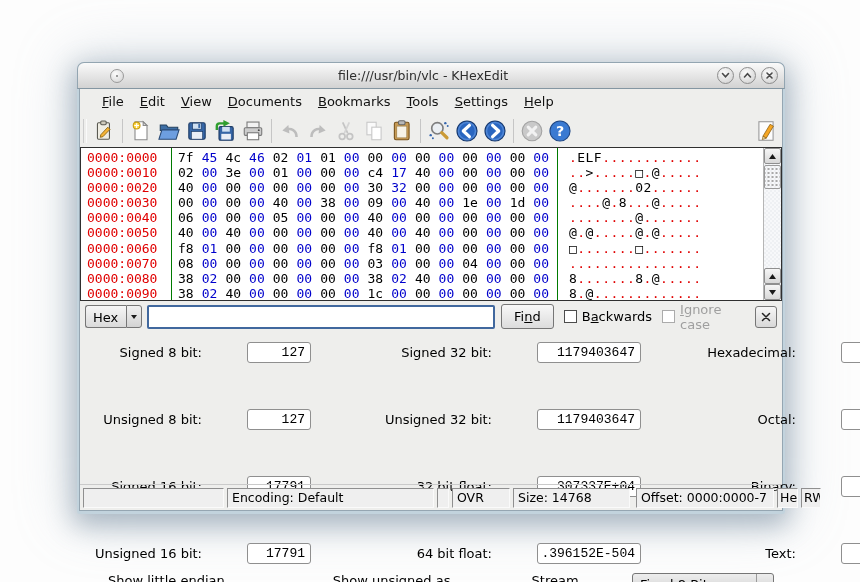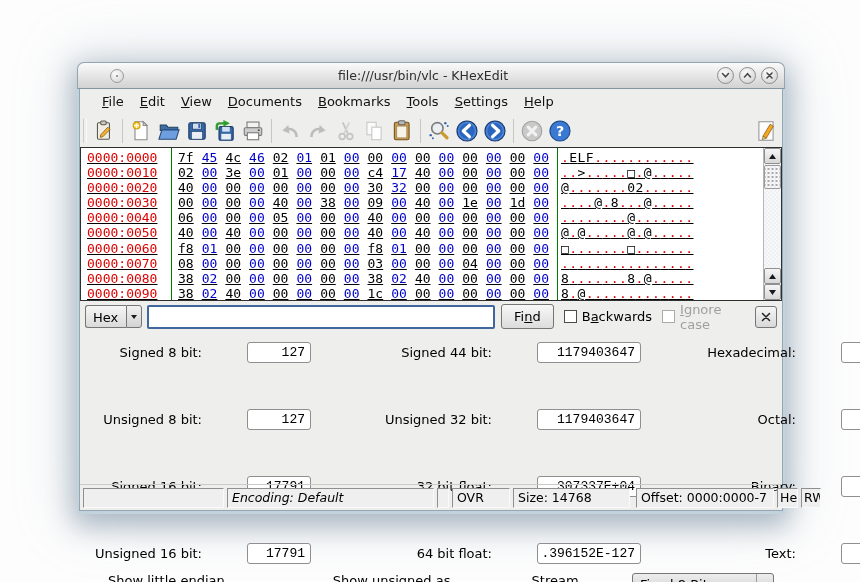--- a/index.html
+++ b/index.html
@@ -35,26 +35,26 @@
   .toolbar{height:33px;display:flex;align-items:center;padding:0 2px;flex:none;}
   .tb-handle{width:4px;height:24px;border-left:1px solid #cdcdcd;border-right:1px solid #fafafa;margin:0 3px 0 1px;}
   .tb-btn{width:28px;height:28px;display:flex;align-items:center;justify-content:center;border-radius:3px;}
   .tb-divider{width:1px;height:24px;background:#c6c6c6;margin:0 4px;}
   .tb-spacer{flex:1;}
 
   
   .hex-frame{height:154px;flex:none;background:#fff;border:1px solid #2f2f2f;position:relative;overflow:hidden;
     font-family:"DejaVu Sans Mono","Liberation Mono",monospace;font-size:13px;line-height:15.1px;}
   .hex-rows{padding:2px 0 0 6px;}
-  .hex-row{display:flex;white-space:pre;text-decoration:underline;}
+  .hex-row{display:flex;white-space:pre;}
   .hex-offset{width:84px;color:var(--offset-red,#e00000);flex:none;}
   .hex-bytes{display:flex;flex:none;padding-left:7px;}
   .hex-byte{width:23.7px;flex:none;color:#000;}
   .hex-byte.odd{color:var(--byte-alt-blue,#0000cc);}
-  .hex-ascii{margin-left:4px;letter-spacing:.45px;}
+  .hex-ascii{margin-left:12px;letter-spacing:.45px;}
   .hex-ascii .dot{color:var(--ascii-dot-red,#e00000);}
   .hex-ascii .chr{color:#000;}
   .vsep{position:absolute;top:0;bottom:0;width:1px;background:var(--separator-green,#007a00);}
   .vsep.s1{left:90px;} .vsep.s2{left:476px;}
 
   .vscroll{position:absolute;right:0;top:0;bottom:0;width:18px;border-left:1px solid #b5b5b5;
     background:repeating-conic-gradient(#f7f8fa 0 25%,#eef0f3 0 50%) 0 0/4px 4px;display:flex;flex-direction:column;}
   .sb-btn{height:16px;flex:none;border:1px solid #8f8f8f;border-radius:2px;
     background:linear-gradient(#f6f6f6,#d8d8d8);display:flex;align-items:center;justify-content:center;}
   .sb-thumb{height:24px;flex:none;border:1px solid #9a9a9a;border-radius:2px;background:linear-gradient(90deg,#f4f4f4,#dfdfdf);
@@ -94,21 +94,21 @@
   .stream-combo{width:146px;height:22px;margin-left:6px;border:1px solid #767676;border-radius:3px;
     background:linear-gradient(#ededed,#cfcfcf);display:flex;align-items:center;}
   .stream-combo .s-text{flex:1;padding:0 7px;}
   .stream-combo .s-arrow{width:17px;align-self:stretch;border-left:1px solid #9a9a9a;
     display:flex;align-items:center;justify-content:center;}
 
   
   .statusbar{height:26px;flex:none;border-top:1px solid #cacaca;display:flex;align-items:center;gap:3px;padding:0 3px;}
   .seg{height:20px;border:1px solid;border-color:#8f8f8f #fafafa #fafafa #8f8f8f;background:#efefef;
     font-size:12.5px;display:flex;align-items:center;padding:0 4px;white-space:nowrap;overflow:hidden;flex:none;}
-  .seg0{width:141px;} .seg1{width:207px;font-style:italic;} .seg2{width:12px;} .seg3{width:58px;}
+  .seg0{width:141px;} .seg1{width:207px;} .seg2{width:12px;} .seg3{width:58px;}
   .seg4{width:117px;} .seg5{width:138px;margin-left:3px;} .seg6{width:21px;padding:0 2px;} .seg7{width:20px;padding:0 2px;}
 </style>
 </head>
 <body>
 
 <div class="window">
   <div class="titlebar">
     <span class="app-ic"></span>
     <span class="sticky-btn"></span>
     <span class="title-text">file:///usr/bin/vlc - KHexEdit</span>
@@ -335,21 +335,21 @@
           <svg width="12" height="12" viewBox="0 0 12 12">
             <path d="M2.5 2.5 L9.5 9.5 M9.5 2.5 L2.5 9.5" stroke="#222" stroke-width="1.5" stroke-linecap="round"></path>
           </svg>
         </span>
     </div>
 
     <div class="decoder">
       <div class="dec-grid">
         <span class="dec-label">Signed 8 bit:</span>
         <span class="dec-field">127</span>
-        <span class="dec-label">Signed 44 bit:</span>
+        <span class="dec-label">Signed 32 bit:</span>
         <span class="dec-field">1179403647</span>
         <span class="dec-label">Hexadecimal:</span>
         <span class="dec-field">7F</span>
 
         <span class="dec-label">Unsigned 8 bit:</span>
         <span class="dec-field">127</span>
         <span class="dec-label">Unsigned 32 bit:</span>
         <span class="dec-field">1179403647</span>
         <span class="dec-label">Octal:</span>
         <span class="dec-field">177</span>
@@ -357,21 +357,21 @@
         <span class="dec-label">Signed 16 bit:</span>
         <span class="dec-field">17791</span>
         <span class="dec-label">32 bit float:</span>
         <span class="dec-field">.307337E+04</span>
         <span class="dec-label">Binary:</span>
         <span class="dec-field">01111111</span>
 
         <span class="dec-label">Unsigned 16 bit:</span>
         <span class="dec-field">17791</span>
         <span class="dec-label">64 bit float:</span>
-        <span class="dec-field">.396152E-127</span>
+        <span class="dec-field">.396152E-504</span>
         <span class="dec-label">Text:</span>
         <span class="dec-field">.</span>
       </div>
 
       <div class="dec-bottom">
         <span class="cb-group" style="margin-left:2px">
           <span class="checkbox">
               <svg width="9" height="9" viewBox="0 0 9 9">
                 <path d="M1.2 1.2 L7.8 7.8 M7.8 1.2 L1.2 7.8" stroke="#111" stroke-width="1.5"></path>
               </svg>

